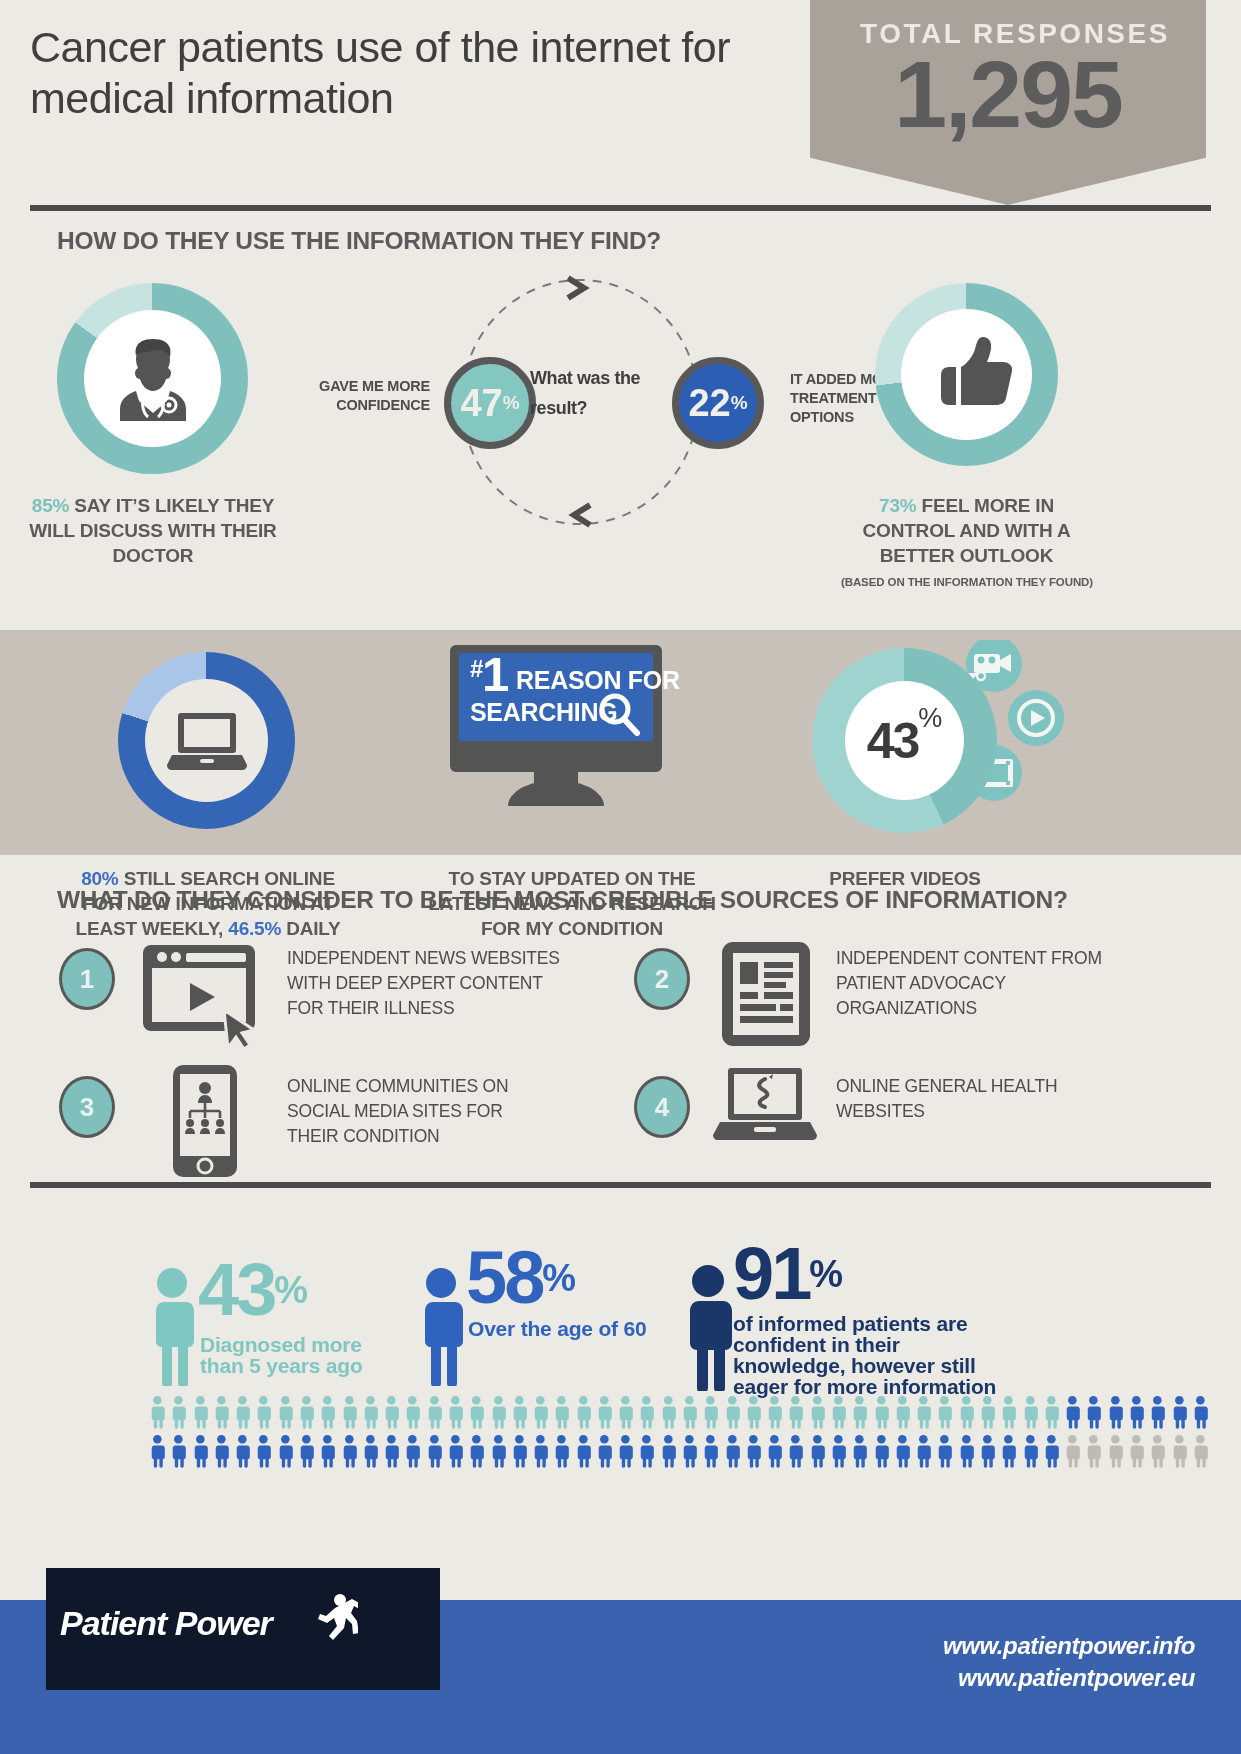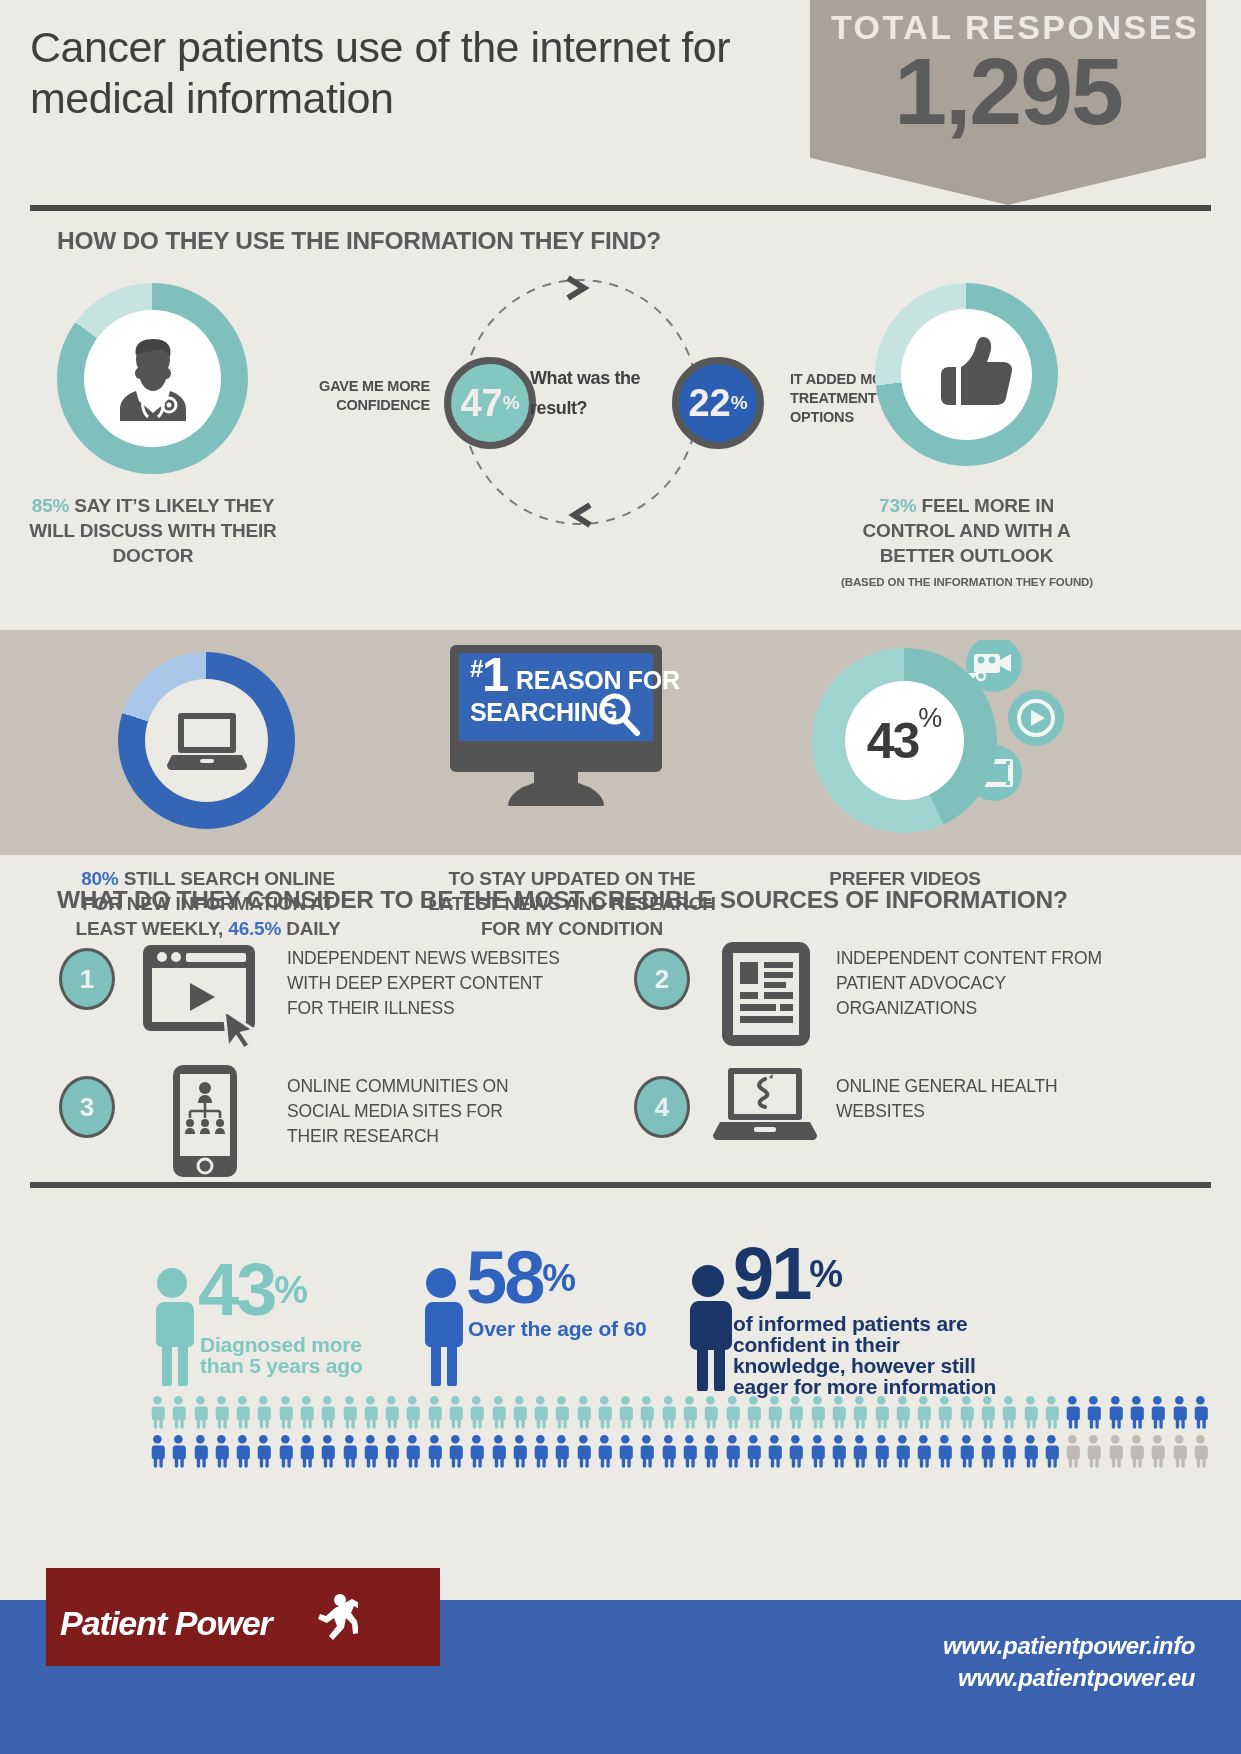--- a/index.html
+++ b/index.html
@@ -24,21 +24,21 @@
     position:absolute;left:31px;top:140px;width:700px;
     font-size:13.5px;font-weight:700;color:#4d4d4d;letter-spacing:-0.3px;
   }
   .banner{
     position:absolute;left:810px;top:0;width:396px;height:205px;
     background:#a8a29a;
     clip-path:polygon(0 0,100% 0,100% 77%,50% 100%,0 77%);
     text-align:center;
   }
   .banner-label{
-    margin-top:8px;font-size:34px;font-weight:700;color:#ece9e4;
+    margin-top:18px;font-size:28px;font-weight:700;color:#ece9e4;
     letter-spacing:2.5px;
     padding-left:14px;
   }
   .banner-number{
     margin-top:-6px;font-size:95px;font-weight:700;color:#5c5c5c;
     letter-spacing:-2px;line-height:100px;
   }
 
   .rule{position:absolute;left:30px;width:1181px;height:6px;background:#4a4a4a;}
 
@@ -124,21 +124,21 @@
   }
   .teal-t{color:#7fc7c0;}
   .blue-t{color:#2f63bd;}
   .navy-t{color:#1b3668;}
 
   .people-row{position:absolute;display:flex;}
   .pp{width:18.7px;height:34px;margin-right:2.6px;}
 
   
   .footer{position:absolute;left:0;top:1600px;width:1241px;height:154px;background:#3b62ae;}
-  .logo-box{position:absolute;left:46px;top:-32px;width:394px;height:98px;background:#7f1d1d;}
+  .logo-box{position:absolute;left:46px;top:-32px;width:394px;height:122px;background:#0f172a;}
   .logo-text{
     position:absolute;left:14px;top:36px;width:330px;
     color:#fff;font-size:34px;font-weight:700;font-style:italic;letter-spacing:-1px;
   }
   .url-block{
     position:absolute;right:46px;top:30px;text-align:right;
     color:#fff;font-size:24px;line-height:32px;font-weight:700;font-style:italic;
     letter-spacing:-0.4px;
   }
 </style>
@@ -324,21 +324,21 @@
       <circle cx="35" cy="26" r="6" fill="#545454"></circle>
       <path d="M28 41c0-5 3-8 7-8s7 3 7 8z" fill="#545454"></path>
       <path d="M35 41v8M20 49h30M20 49v7M35 49v7M50 49v7" stroke="#545454" stroke-width="2.6" fill="none"></path>
       <circle cx="20" cy="61" r="4" fill="#545454"></circle>
       <path d="M15 72c0-4 2-6 5-6s5 2 5 6z" fill="#545454"></path>
       <circle cx="35" cy="61" r="4" fill="#545454"></circle>
       <path d="M30 72c0-4 2-6 5-6s5 2 5 6z" fill="#545454"></path>
       <circle cx="50" cy="61" r="4" fill="#545454"></circle>
       <path d="M45 72c0-4 2-6 5-6s5 2 5 6z" fill="#545454"></path>
     </svg>
-    <div class="src-text" style="left:287px;top:194px;width:270px;">ONLINE COMMUNITIES ON SOCIAL MEDIA SITES FOR THEIR RESEARCH</div>
+    <div class="src-text" style="left:287px;top:194px;width:270px;">ONLINE COMMUNITIES ON SOCIAL MEDIA SITES FOR THEIR CONDITION</div>
 
     <div class="src-num" style="left:634px;top:196px;">4</div>
     <svg style="position:absolute;left:712px;top:186px;" width="106" height="82">
       <rect x="16" y="2" width="74" height="52" rx="3" fill="#545454"></rect>
       <rect x="22" y="8" width="62" height="40" fill="#ebe9e4"></rect>
       <path d="M8 56h90l7 13c0 3-2 5-5 5H6c-3 0-5-2-5-5l7-13z" fill="#545454"></path>
       <rect x="42" y="61" width="22" height="5" rx="2" fill="#ebe9e4"></rect>
       <path d="M53 13c-6 3-8 7-3 10s8 6 2 9 -6 7 1 9" stroke="#545454" stroke-width="4" fill="none" stroke-linecap="round"></path>
       <path d="M57 11l4-3-1 5z" fill="#545454"></path>
     </svg>

